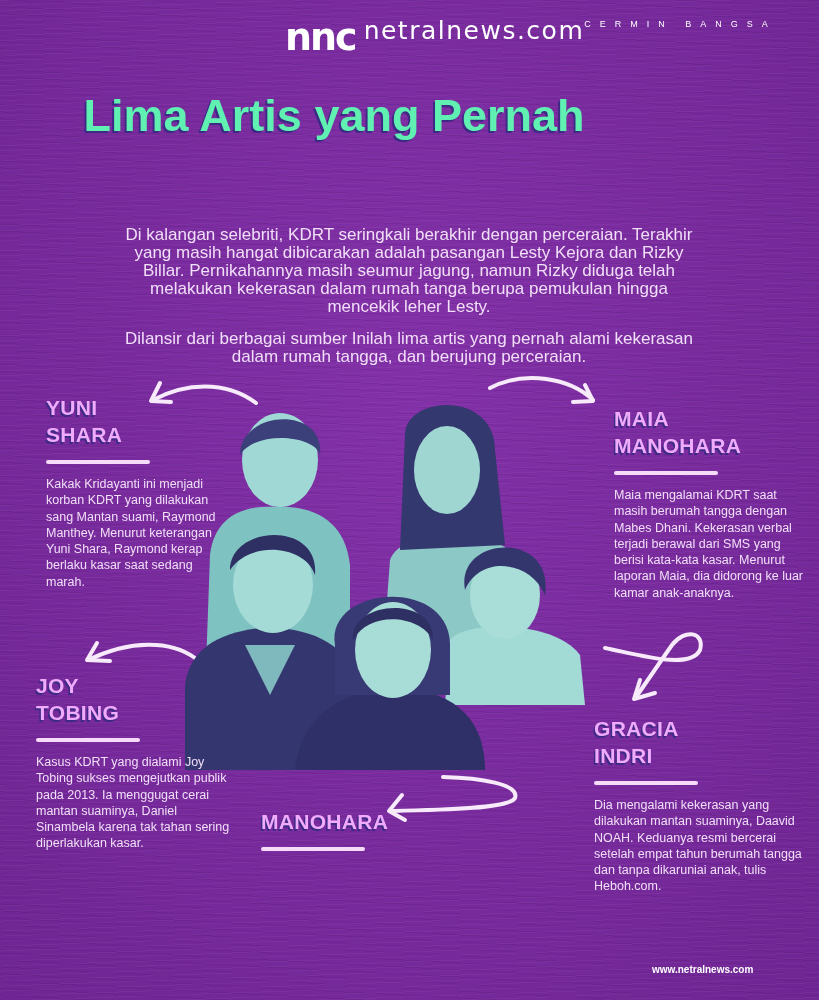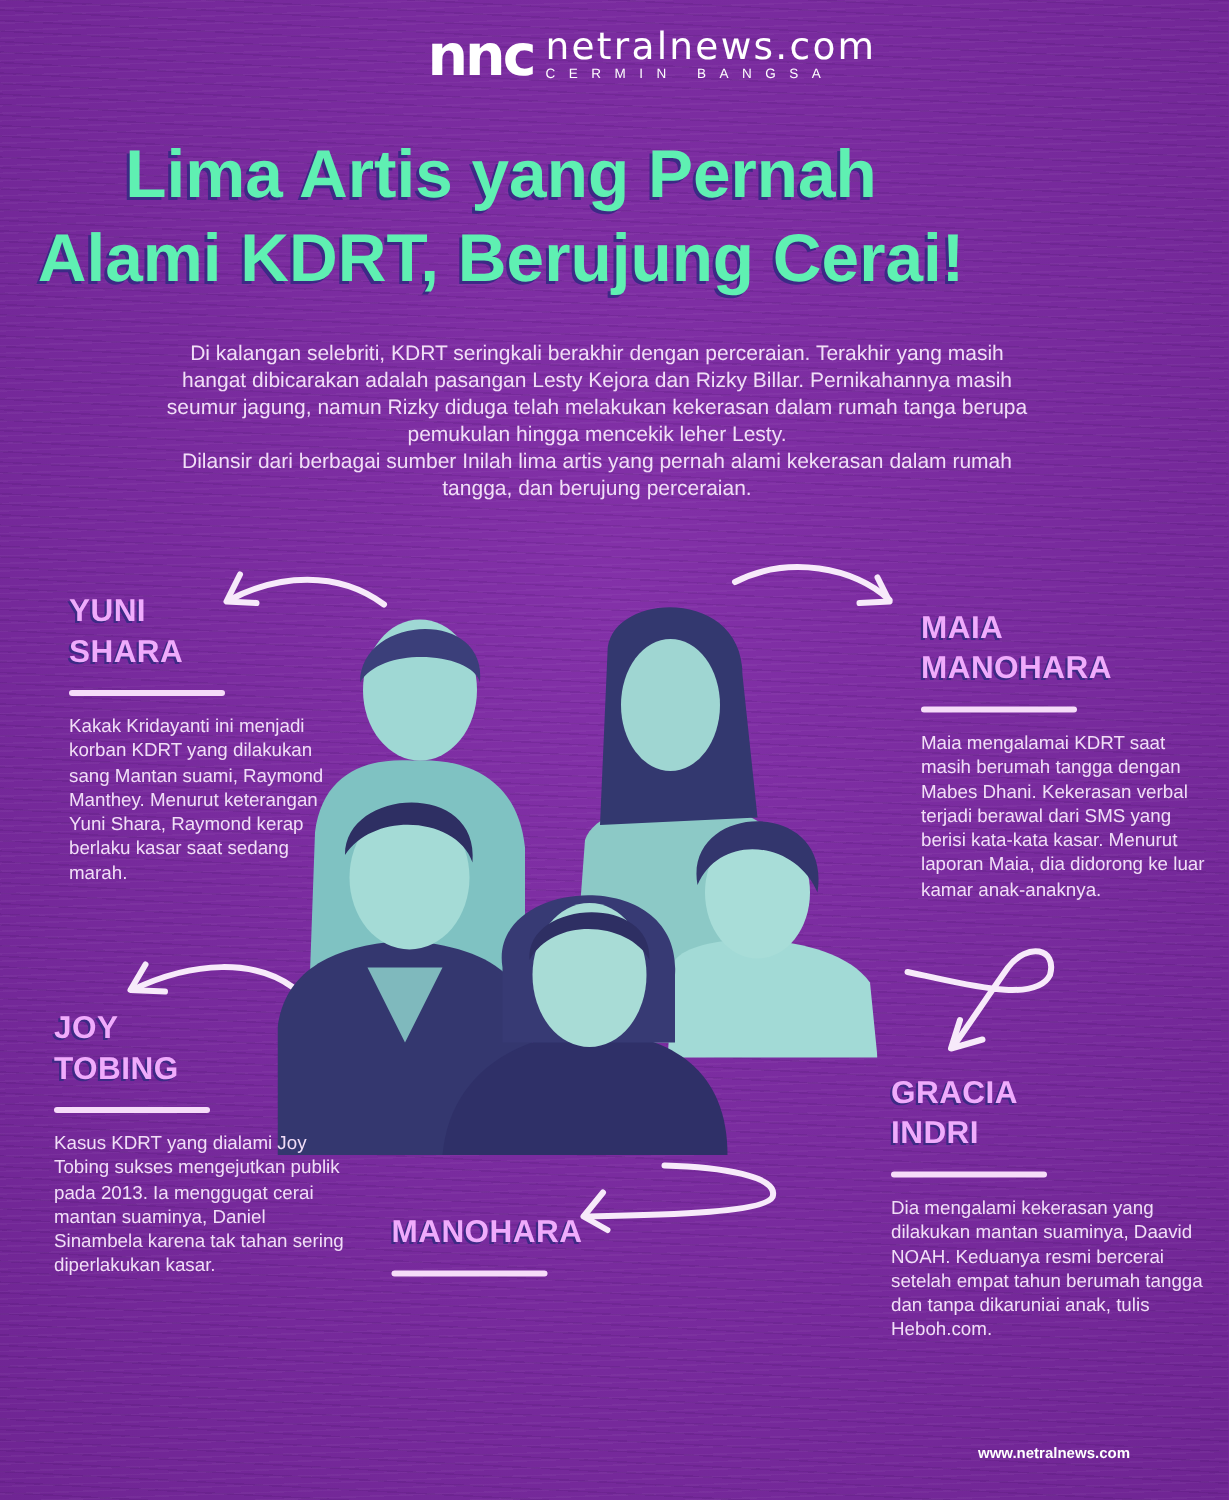--- a/index.html
+++ b/index.html
@@ -11,35 +11,35 @@
     background-image:
       repeating-linear-gradient(178deg, rgba(255,255,255,0.035) 0px, rgba(255,255,255,0.035) 1px, transparent 1px, transparent 5px),
       repeating-linear-gradient(183deg, rgba(40,0,70,0.10) 0px, rgba(40,0,70,0.10) 1px, transparent 1px, transparent 7px),
       radial-gradient(ellipse at 50% 40%, #8331a8 0%, #772a9c 60%, #6f2593 100%);
   }
   .abs { position: absolute; }
 
   
   .logo { left: 252px; top: 18px; display: flex; align-items: flex-start; gap: 8px; color: #fff; margin-left: 33px; }
   .logo-mark { font-family: "DejaVu Sans", sans-serif; font-weight: bold; font-size: 38px; letter-spacing: -2px; line-height: 1; }
-  .logo-text { display: flex; flex-direction: column; line-height: 1; }
+  .logo-text { display: flex; flex-direction: row; line-height: 1; }
   .logo-name { font-family: "DejaVu Sans", sans-serif; font-size: 25px; letter-spacing: 1.5px; }
   .logo-tag { font-size: 9px; letter-spacing: 9px; margin-top: 2px; }
 
   
   .title {
     left: 0; width: 668px; top: 88px; text-align: center;
     font-family: "Liberation Sans", sans-serif; font-weight: bold;
     color: #5ff0b2; font-size: 45px; line-height: 56px;
     text-shadow: -2px 2px 0 #3c2a85;
   }
 
   
-  .intro { left: 108px; width: 580px; top: 226px; text-align: center; color: #f1def7; font-size: 14px; line-height: 18px; }
-  .intro p + p { }
+  .intro { left: 119px; width: 580px; top: 226px; text-align: center; color: #f1def7; font-size: 17px; line-height: 18px; }
+  .intro p + p { margin-top: 14px; }
 
   
   .name {
     font-family: "Liberation Sans", sans-serif; font-weight: bold;
     color: #f0abfc; font-size: 21px; line-height: 27px;
     text-shadow: -1.5px 1.5px 0 #3c2a85;
     letter-spacing: 0.3px;
   }
   .rule { height: 4px; width: 104px; background: #f6dcf9; border-radius: 2px; margin-top: 12px; }
   .desc { color: #f1def7; font-size: 12.5px; line-height: 16.3px; margin-top: 12px; }
@@ -62,21 +62,20 @@
 <div class="abs logo">
   <span class="logo-mark">nnc</span>
   <div class="logo-text">
     <span class="logo-name">netralnews.com</span>
     <span class="logo-tag">CERMIN BANGSA</span>
   </div>
 </div>
 
 <div class="abs title">
   <div>Lima Artis yang Pernah</div>
-  <div>Alami KDRT, Berujung Cerai!</div>
 </div>
 
 <div class="abs intro">
   <p>Di kalangan selebriti, KDRT seringkali berakhir dengan perceraian. Terakhir yang masih hangat dibicarakan adalah pasangan Lesty Kejora dan Rizky Billar. Pernikahannya masih seumur jagung, namun Rizky diduga telah melakukan kekerasan dalam rumah tanga berupa pemukulan hingga mencekik leher Lesty.</p>
   <p>Dilansir dari berbagai sumber Inilah lima artis yang pernah alami kekerasan dalam rumah tangga, dan berujung perceraian.</p>
 </div>
 
 <svg class="abs" style="left:0;top:0" width="819" height="1000">
   <g fill="none" stroke="#f7eafa" stroke-width="4" stroke-linecap="round" stroke-linejoin="round">
 

